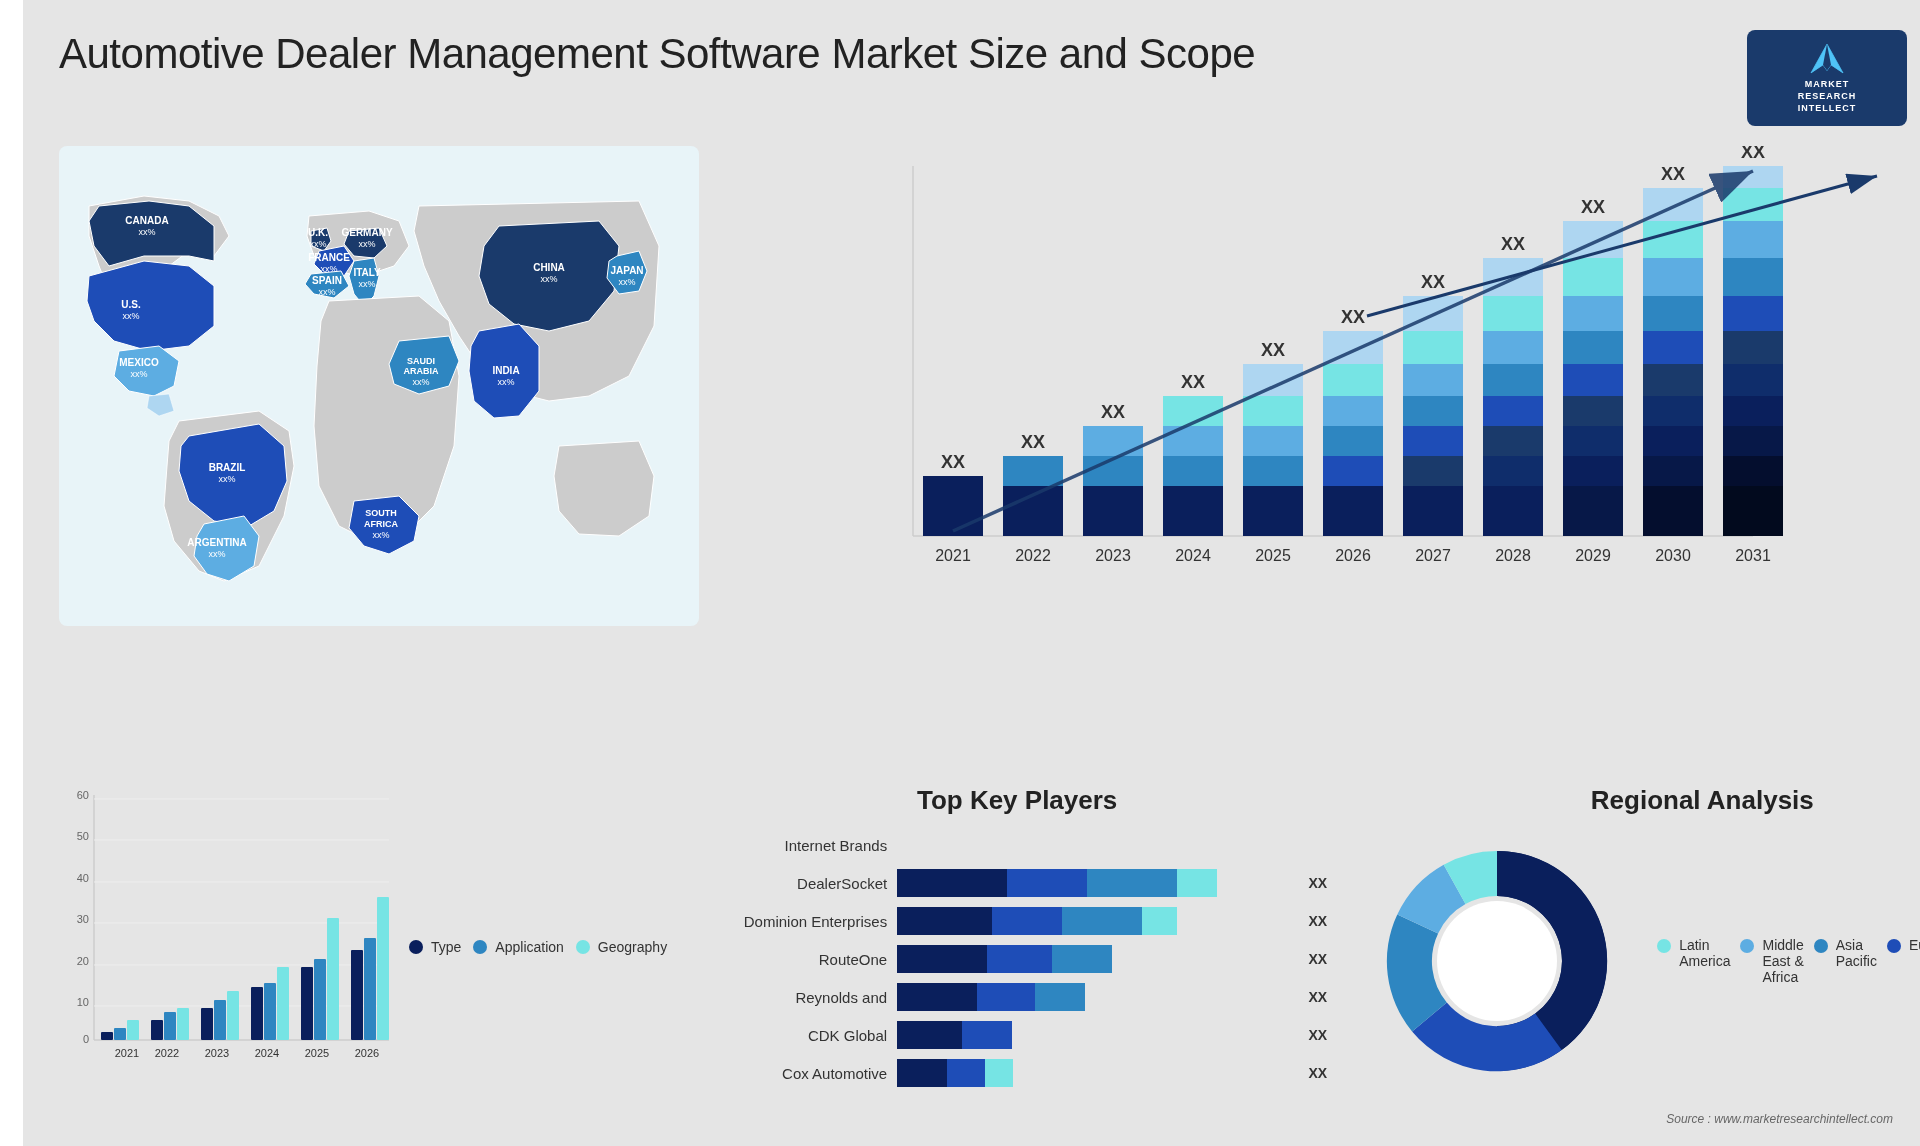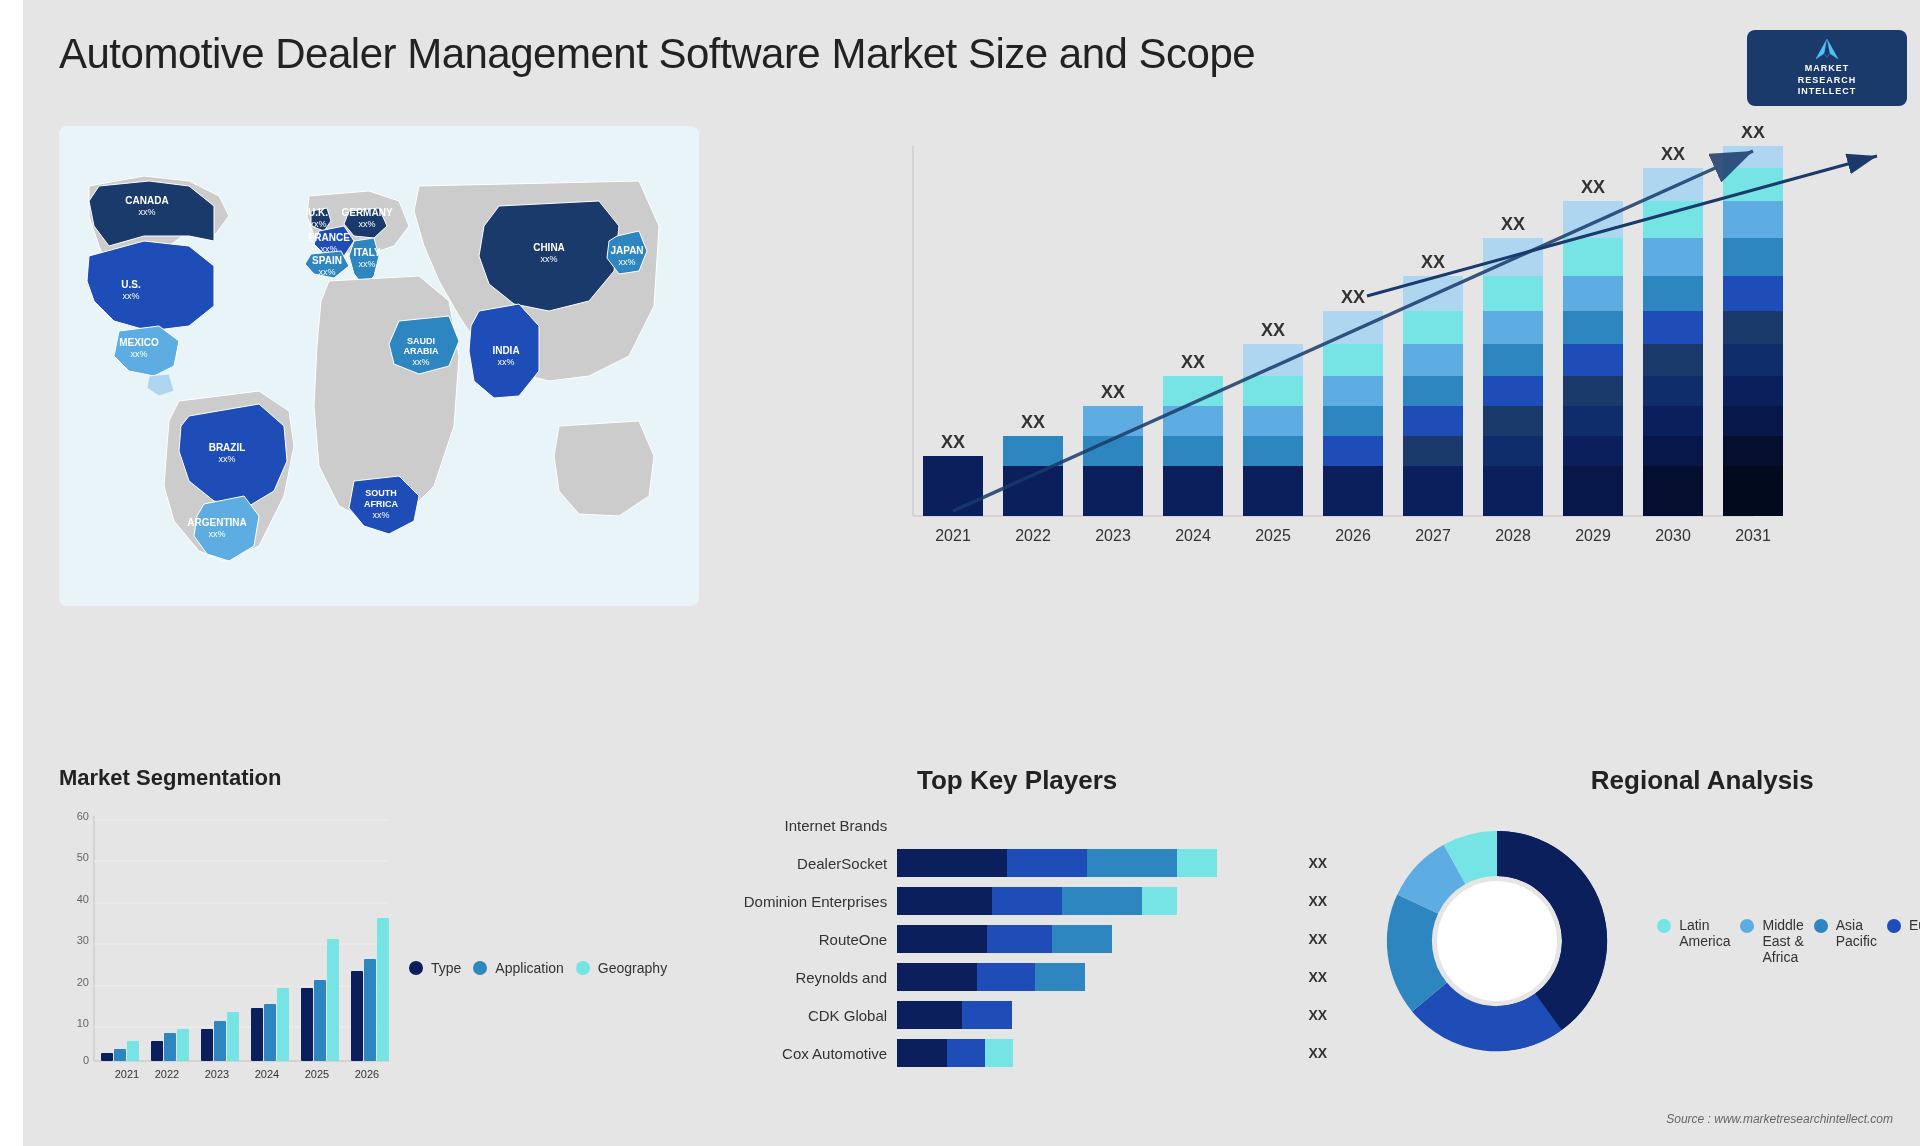--- a/index.html
+++ b/index.html
@@ -31,21 +31,21 @@
 
     .page-title {
       font-size: 42px;
       font-weight: 400;
       color: #222;
       letter-spacing: -0.5px;
     }
 
     .logo-box {
       width: 160px;
-      height: 76px;
+      height: 96px;
       background: #1a3a6b;
       border-radius: 8px;
       display: flex;
       flex-direction: column;
       align-items: center;
       justify-content: center;
       padding: 8px;
     }
 
     .logo-icon {
@@ -429,21 +429,20 @@
           </defs>
           <line x1="90" y1="385" x2="890" y2="25" stroke="#1a3a6b" stroke-width="3.5" marker-end="url(#arr2)" opacity="0.85"></line>
         </svg>
       </div>
     </div>
   </div>
 
   <div style="display:flex; gap:40px; margin-top:0;">
 
     <div style="flex:0 0 420px;">
-      <h2 class="section-title" style="text-align:left; font-size:22px;">Market Segmentation</h2>
       <div style="display:flex; gap:10px;">
         <div style="flex:1;">
           <svg viewBox="0 0 340 300" width="340" height="300" xmlns="http://www.w3.org/2000/svg">
 
             <line x1="35" y1="10" x2="35" y2="255" stroke="#ccc" stroke-width="1.5"></line>
             <line x1="35" y1="255" x2="330" y2="255" stroke="#ccc" stroke-width="1.5"></line>
 
             <text x="30" y="14" text-anchor="end" font-size="11" fill="#666">60</text>
             <text x="30" y="55" text-anchor="end" font-size="11" fill="#666">50</text>
             <text x="30" y="97" text-anchor="end" font-size="11" fill="#666">40</text>

